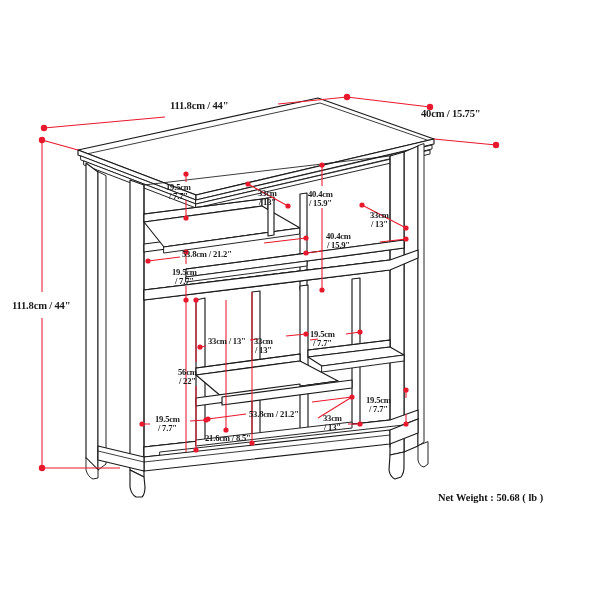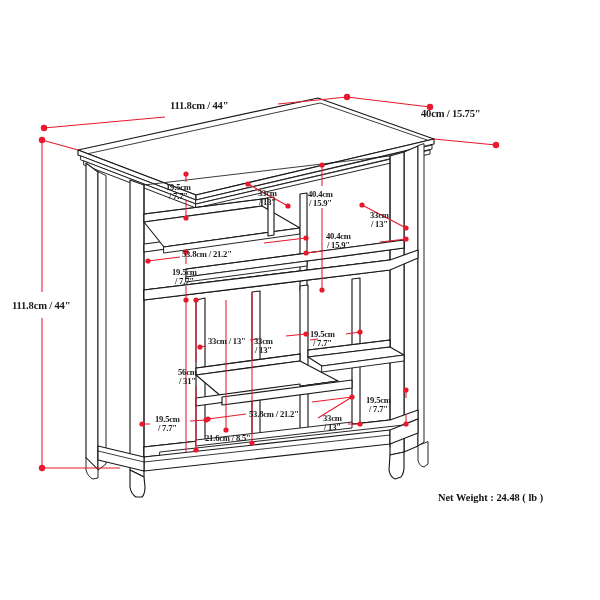--- a/index.html
+++ b/index.html
@@ -372,26 +372,26 @@
 / 15.9"</div>
       <div class="dimlabel s9" style="left: 182px; top: 250px; text-align: center;">53.8cm / 21.2"</div>
       <div class="dimlabel s9" style="left: 172px; top: 268px; text-align: center;">19.5cm
 / 7.7"</div>
       <div class="dimlabel s9" style="left: 208px; top: 337px; text-align: center;">33cm / 13"</div>
       <div class="dimlabel s9" style="left: 254px; top: 337px; text-align: center;">33cm
 / 13"</div>
       <div class="dimlabel s9" style="left: 310px; top: 330px; text-align: center;">19.5cm
 / 7.7"</div>
       <div class="dimlabel s9" style="left: 178px; top: 368px; text-align: center;">56cm
-/ 31"</div>
+/ 22"</div>
       <div class="dimlabel s9" style="left: 366px; top: 396px; text-align: center;">19.5cm
 / 7.7"</div>
       <div class="dimlabel s9" style="left: 249px; top: 410px; text-align: center;">53.8cm / 21.2"</div>
       <div class="dimlabel s9" style="left: 323px; top: 414px; text-align: center;">33cm
 / 13"</div>
       <div class="dimlabel s9" style="left: 155px; top: 415px; text-align: center;">19.5cm
 / 7.7"</div>
       <div class="dimlabel s9" style="left: 205px; top: 434px; text-align: center;">21.6cm / 8.5"</div>
     </div>
 
-  <div id="netweight">Net Weight : 24.48 ( lb )</div>
+  <div id="netweight">Net Weight : 50.68 ( lb )</div>
 
 </div>
 
 </body></html>

